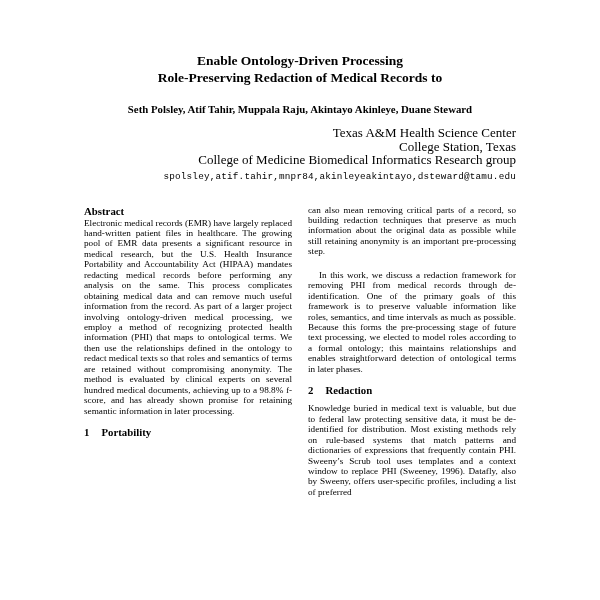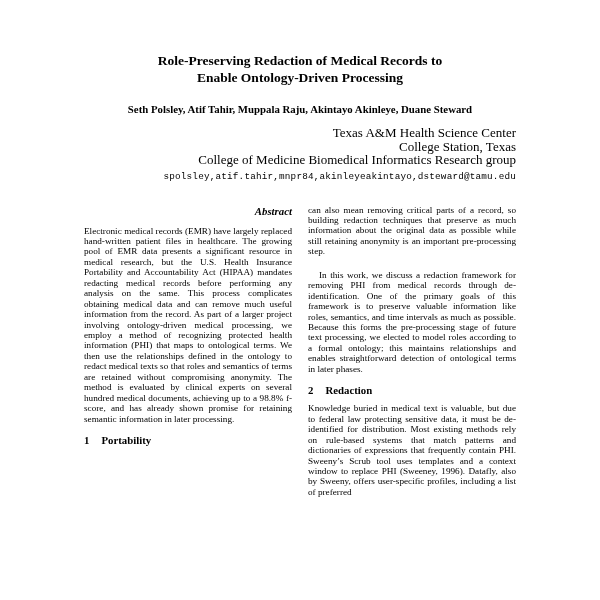--- a/index.html
+++ b/index.html
@@ -54,25 +54,24 @@
   .columns {
     display: flex;
     gap: 16px;
     margin-top: 22px;
   }
   .col {
     width: 208px;
     flex: 0 0 208px;
   }
   .abstract-heading {
-    text-align: right;
+    text-align: left;
     font-weight: bold;
     font-size: 10.8px;
-    margin-bottom: 9px;
-    font-style: italic;
+    margin-bottom: 1px;
   }
   .body-text {
     font-size: 9.2px;
     line-height: 10.45px;
     text-align: justify;
     text-justify: inter-word;
     margin: 0;
   }
   .body-text.indent {
     text-indent: 11px;
@@ -92,22 +91,22 @@
     margin-right: 12px;
   }
 </style>
 </head>
 <body>
 
 <div class="page">
   <div class="content">
 
     <div class="title">
+      <div>Enable Ontology-Driven Processing</div>
       <div>Role-Preserving Redaction of Medical Records to</div>
-      <div>Enable Ontology-Driven Processing</div>
     </div>
 
     <div class="authors">Seth Polsley, Atif Tahir, Muppala Raju, Akintayo Akinleye, Duane Steward</div>
 
     <div class="affil">Texas A&amp;M Health Science Center</div>
     <div class="affil">College Station, Texas</div>
     <div class="affil">College of Medicine Biomedical Informatics Research group</div>
 
     <div class="email">spolsley,atif.tahir,mnpr84,akinleyeakintayo,dsteward@tamu.edu</div>
 

